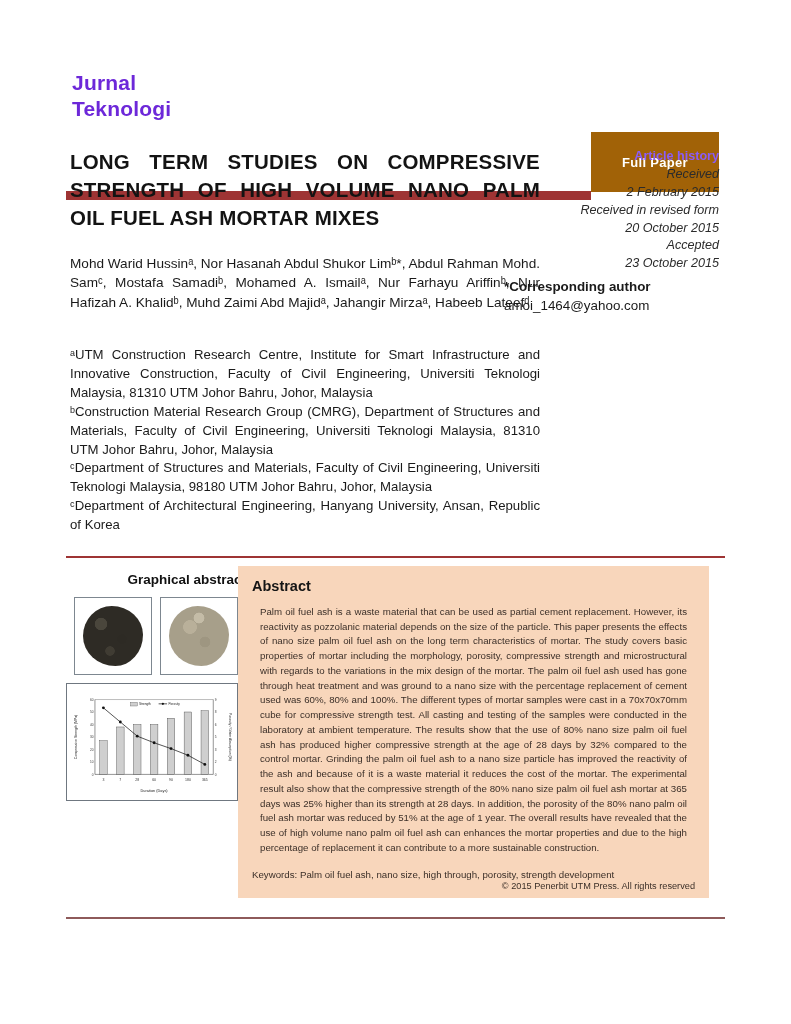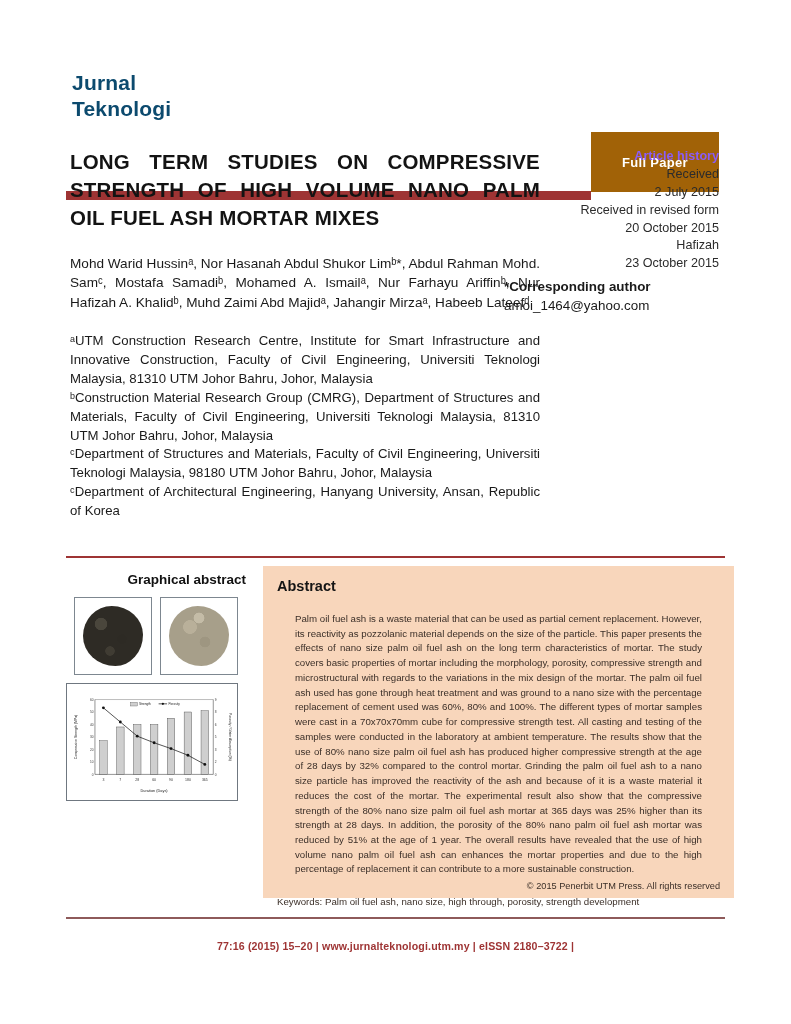--- a/index.html
+++ b/index.html
@@ -31,21 +31,21 @@
     top: 60px;
     height: 84px;
   }
   .journal-title {
     position: absolute;
     left: 72px;
     top: 10px;
     font-size: 21px;
     font-weight: bold;
     line-height: 1.22;
-    color: #0c4a6e;
+    color: #6d28d9;
     letter-spacing: 0.2px;
   }
   .journal-title .line { display: block; }
 
   .fullpaper-badge {
     position: absolute;
     left: 591px;
     top: 72px;
     width: 128px;
     height: 60px;
@@ -89,21 +89,21 @@
   .authors {
     margin-top: 22px;
     font-size: 13.6px;
     line-height: 1.46;
     text-align: justify;
     text-align-last: left;
     color: #1a1a1a;
   }
 
   .affiliations {
-    margin-top: 19px;
+    margin-top: 33px;
     font-size: 13.2px;
     line-height: 1.43;
   }
   .aff {
     text-align: justify;
     text-align-last: left;
     margin: 0;
   }
 
   
@@ -115,21 +115,21 @@
     text-align: right;
     font-size: 12.6px;
     line-height: 1.42;
     color: #2b2b2b;
   }
   .history-heading {
     font-weight: bold;
     color: #8b5cf6;
   }
   .history-line { display: block; }
-  .history-line.italic { }
+  .history-line.italic { font-style: italic; }
 
   .corresponding {
     position: absolute;
     right: 72px;
     top: 277px;
     width: 215px;
     text-align: left;
     font-size: 13.4px;
     line-height: 1.42;
     color: #1a1a1a;
@@ -208,40 +208,40 @@
   }
   .ga-chart {
     width: 100%;
     height: 100%;
     display: block;
   }
 
   
   .abstract-box {
     position: absolute;
-    left: 263px;
+    left: 238px;
     top: 566px;
     width: 471px;
     height: 332px;
     background: #f8d6bb;
     padding: 10px 14px 8px 14px;
   }
   .abstract-heading {
     font-size: 14.5px;
     font-weight: bold;
     margin: 2px 0 11px 0;
     color: #151515;
   }
   .abstract-body {
     font-size: 9.7px;
     line-height: 1.52;
     text-align: justify;
     text-align-last: left;
     color: #3b2f28;
-    margin: 18px;
+    margin: 8px;
   }
   .keywords {
     font-size: 9.7px;
     line-height: 1.5;
     margin-top: 13px;
     color: #3b2f28;
   }
   .abstract-copyright {
     position: absolute;
     right: 14px;
@@ -293,24 +293,24 @@
       <p class="aff">ᵃUTM Construction Research Centre, Institute for Smart Infrastructure and Innovative Construction, Faculty of Civil Engineering, Universiti Teknologi Malaysia, 81310 UTM Johor Bahru, Johor, Malaysia</p>
       <p class="aff">ᵇConstruction Material Research Group (CMRG), Department of Structures and Materials, Faculty of Civil Engineering, Universiti Teknologi Malaysia, 81310 UTM Johor Bahru, Johor, Malaysia</p>
       <p class="aff">ᶜDepartment of Structures and Materials, Faculty of Civil Engineering, Universiti Teknologi Malaysia, 98180 UTM Johor Bahru, Johor, Malaysia</p>
       <p class="aff">ᶜDepartment of Architectural Engineering, Hanyang University, Ansan, Republic of Korea</p>
     </div>
   </div>
 
   <div class="history">
     <span class="history-line history-heading">Article history</span>
     <span class="history-line italic">Received</span>
-    <span class="history-line italic">2 July 2015</span>
+    <span class="history-line italic">2 February 2015</span>
     <span class="history-line italic">Received in revised form</span>
     <span class="history-line italic">20 October 2015</span>
-    <span class="history-line italic">Hafizah</span>
+    <span class="history-line italic">Accepted</span>
     <span class="history-line italic">23 October 2015</span>
   </div>
 
   <div class="corresponding">
     <span class="label">*Corresponding author</span>
     <span class="email">amoi_1464@yahoo.com</span>
   </div>
 
   <div class="section-rule"></div>
 
@@ -382,15 +382,14 @@
   </div>
 
   <div class="abstract-box">
     <div class="abstract-heading">Abstract</div>
     <p class="abstract-body">Palm oil fuel ash is a waste material that can be used as partial cement replacement. However, its reactivity as pozzolanic material depends on the size of the particle. This paper presents the effects of nano size palm oil fuel ash on the long term characteristics of mortar. The study covers basic properties of mortar including the morphology, porosity, compressive strength and microstructural with regards to the variations in the mix design of the mortar. The palm oil fuel ash used has gone through heat treatment and was ground to a nano size with the percentage replacement of cement used was 60%, 80% and 100%. The different types of mortar samples were cast in a 70x70x70mm cube for compressive strength test. All casting and testing of the samples were conducted in the laboratory at ambient temperature. The results show that the use of 80% nano size palm oil fuel ash has produced higher compressive strength at the age of 28 days by 32% compared to the control mortar. Grinding the palm oil fuel ash to a nano size particle has improved the reactivity of the ash and because of it is a waste material it reduces the cost of the mortar. The experimental result also show that the compressive strength of the 80% nano size palm oil fuel ash mortar at 365 days was 25% higher than its strength at 28 days. In addition, the porosity of the 80% nano palm oil fuel ash mortar was reduced by 51% at the age of 1 year. The overall results have revealed that the use of high volume nano palm oil fuel ash can enhances the mortar properties and due to the high percentage of replacement it can contribute to a more sustainable construction.</p>
     <div class="keywords">Keywords: Palm oil fuel ash, nano size, high through, porosity, strength development</div>
     <div class="abstract-copyright">© 2015 Penerbit UTM Press. All rights reserved</div>
   </div>
 
   <div class="footer-rule"></div>
-  <div class="footer">77:16 (2015) 15–20 | www.jurnalteknologi.utm.my | eISSN 2180–3722 |</div>
 
 </div>
 
 </body></html>

